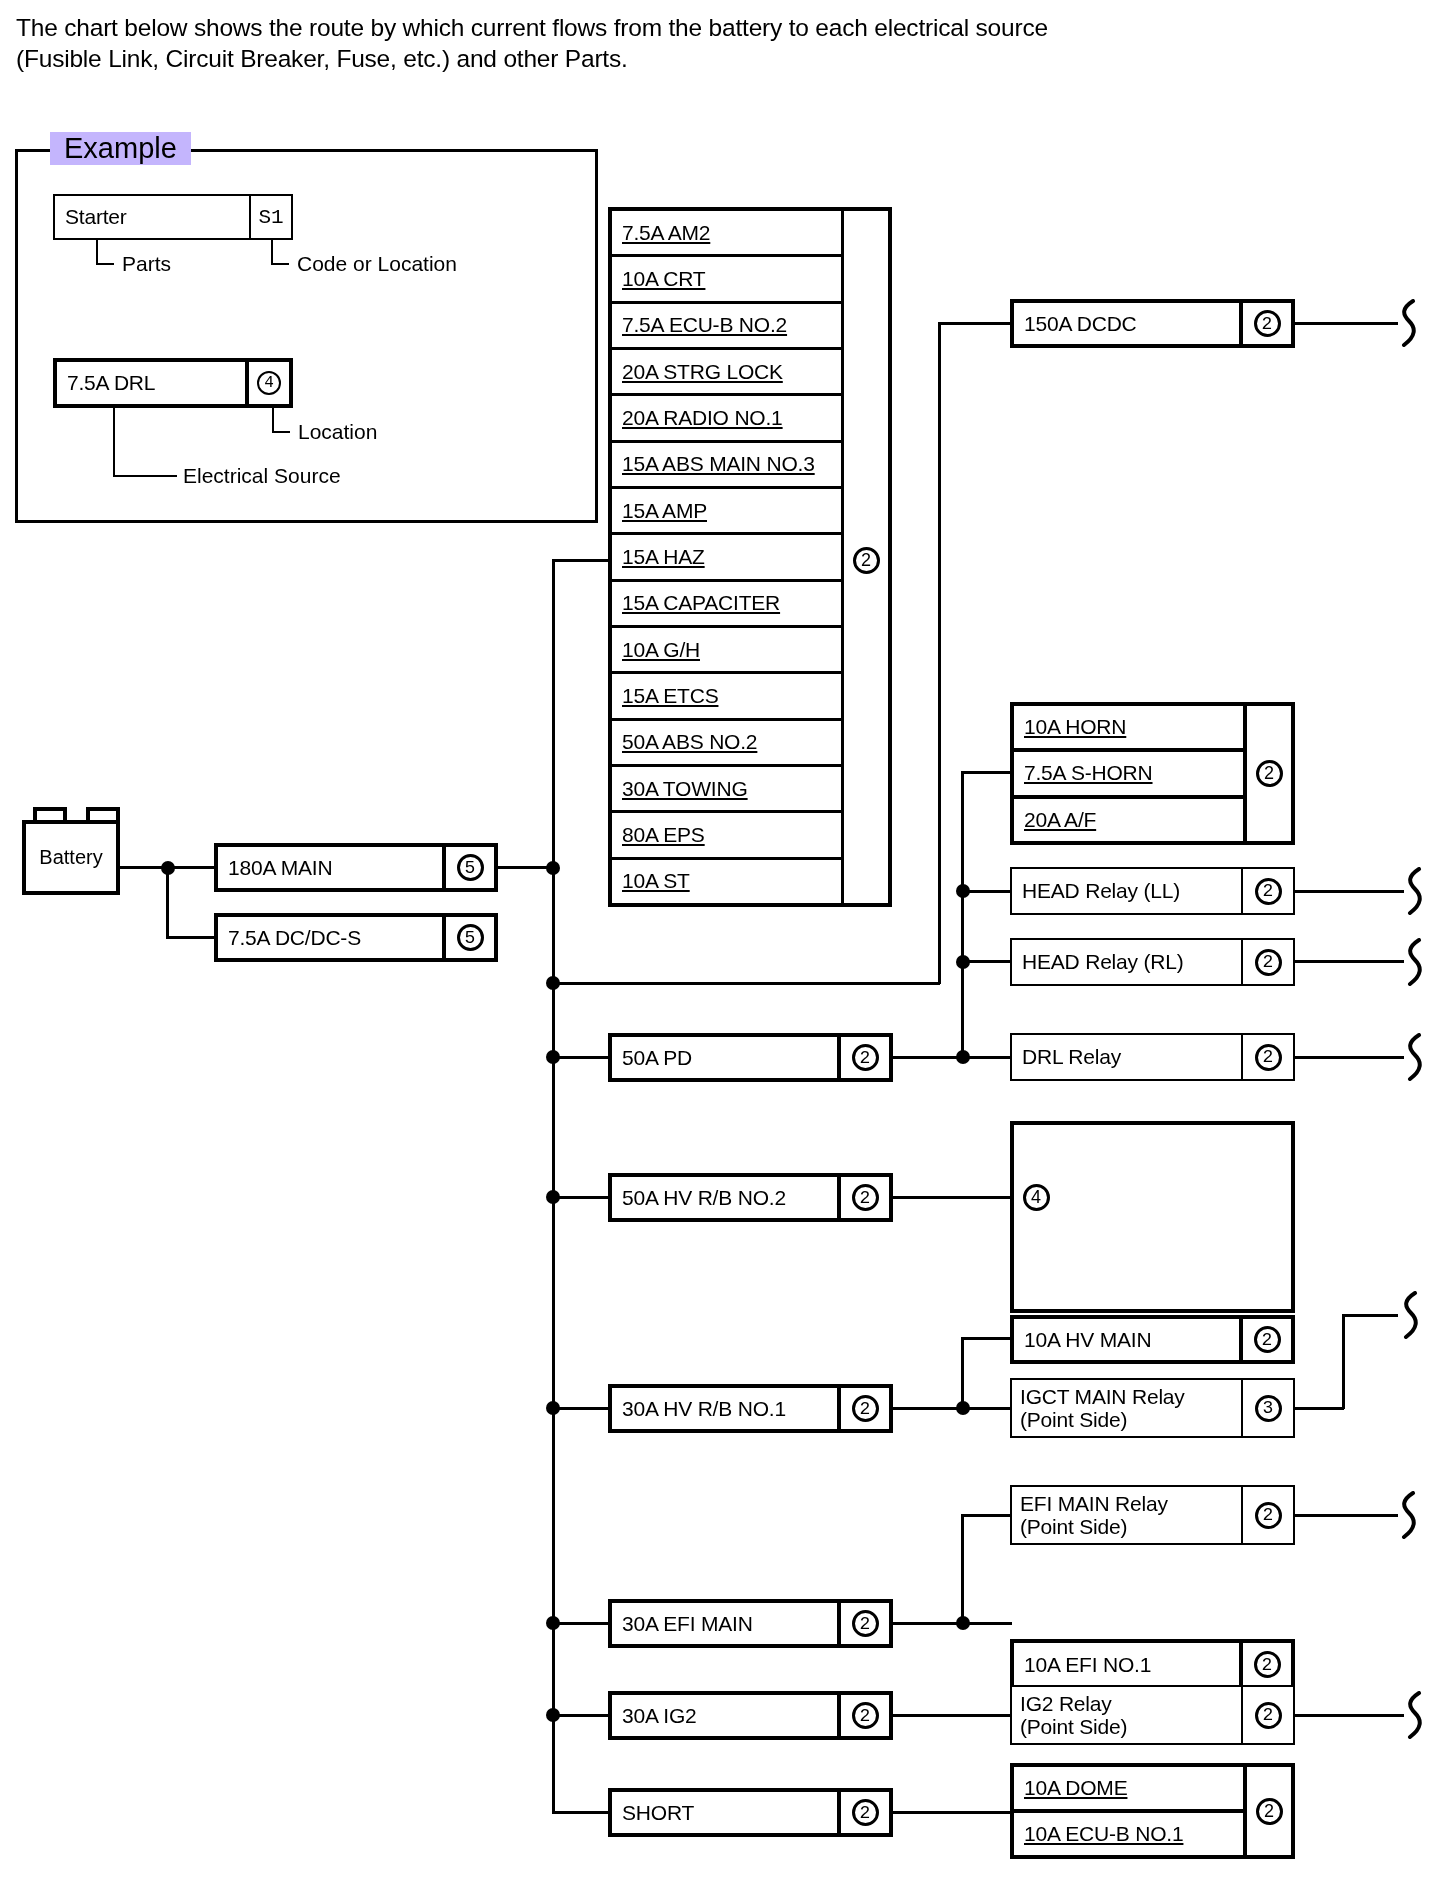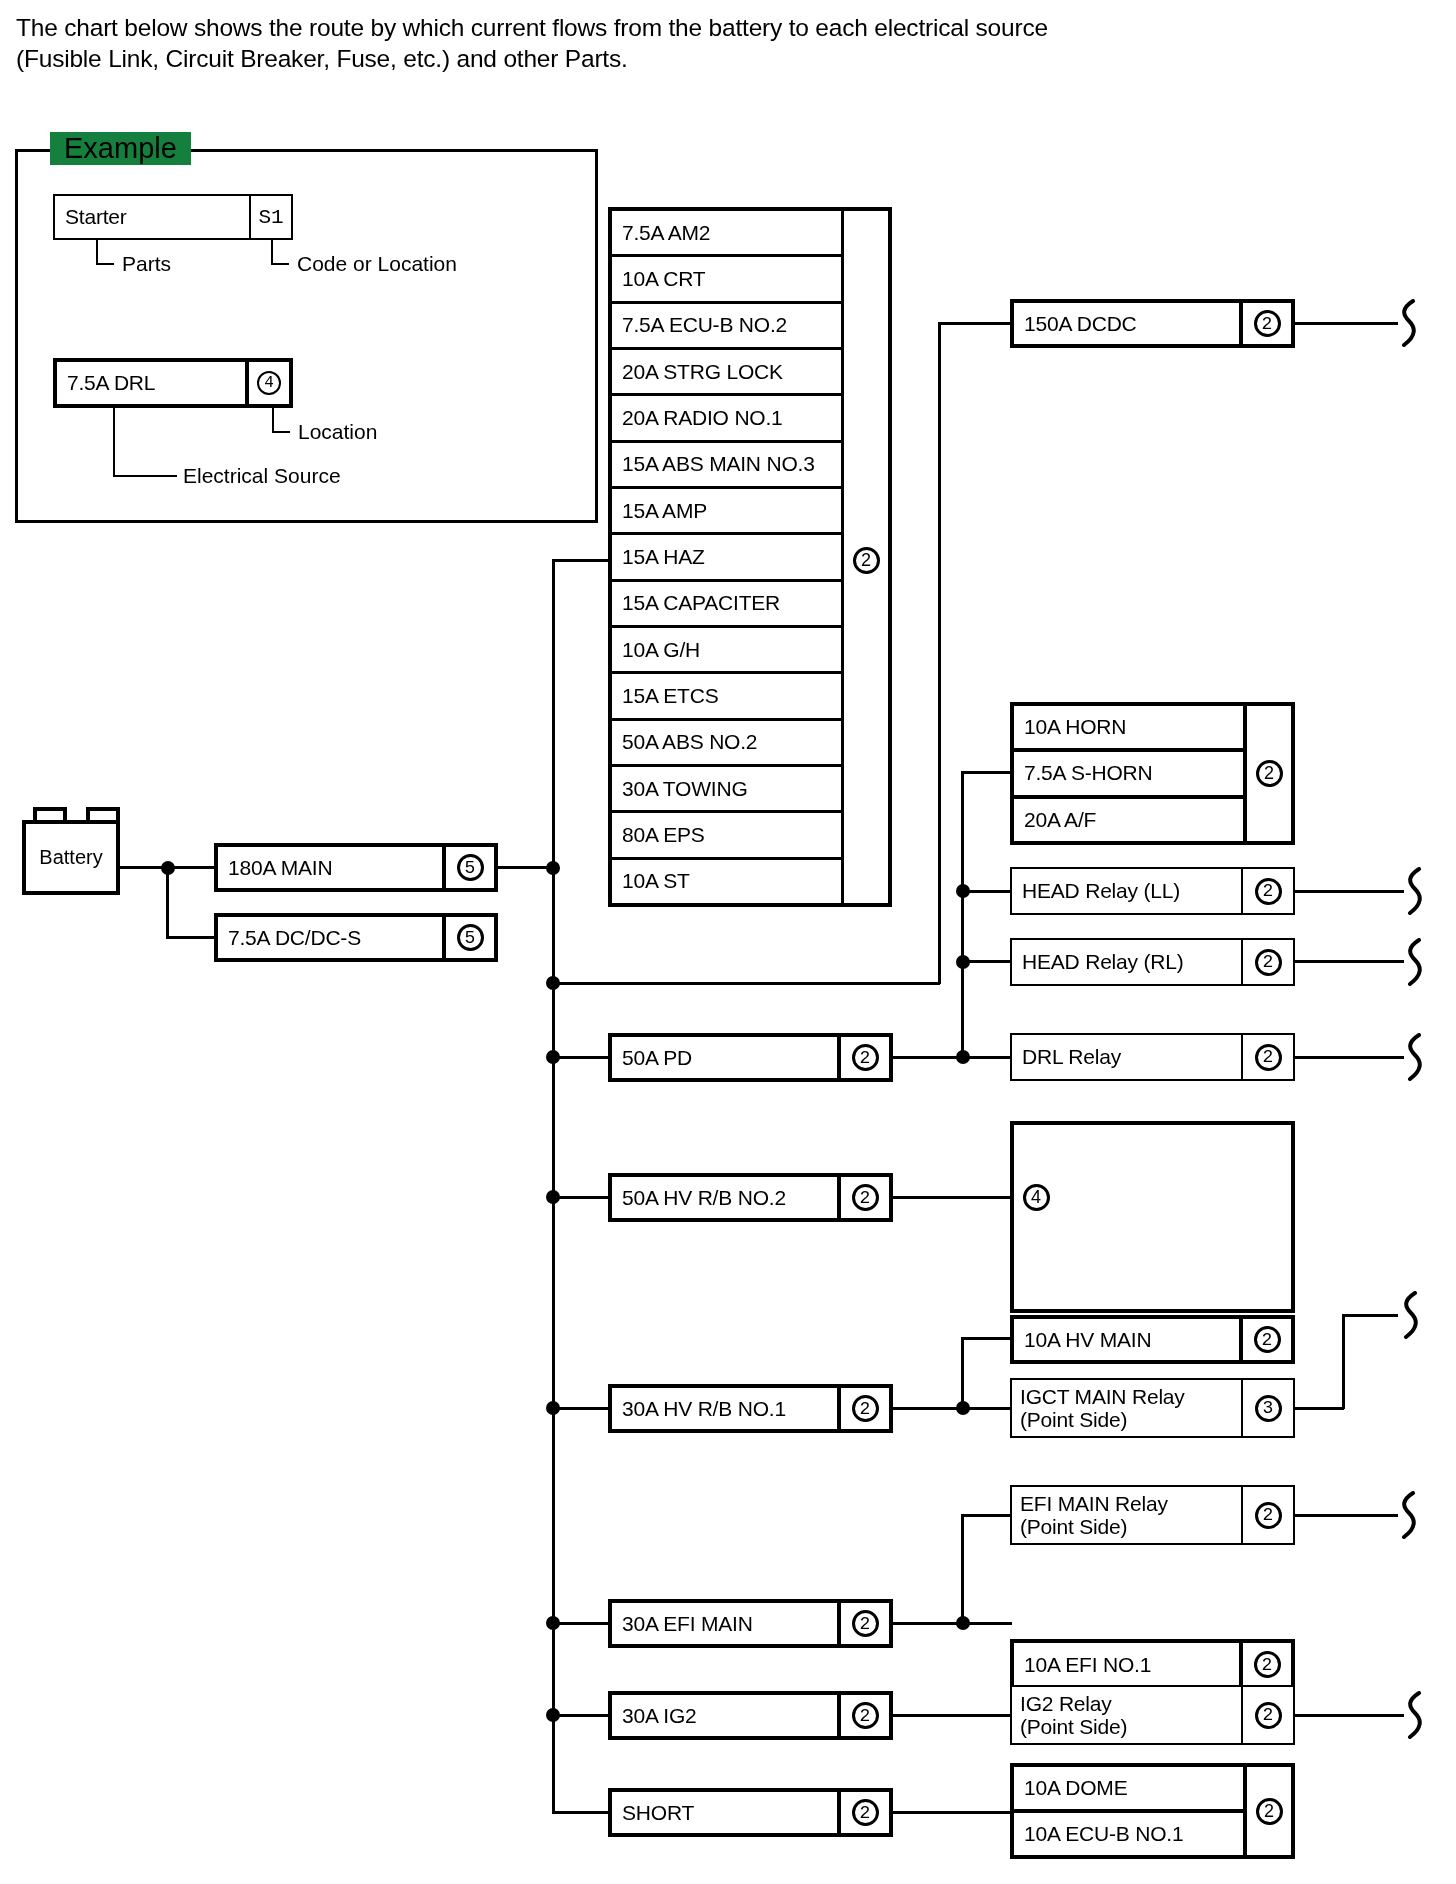--- a/index.html
+++ b/index.html
@@ -20,29 +20,29 @@
   .bc{width:48px;display:flex;align-items:center;justify-content:center;border-left:4px solid #000;font-family:Liberation Mono, monospace;}
   .thin .bc{border-left-width:2px;width:50px;}
   .circ{width:27px;height:27px;border:3px solid #000;border-radius:50%;display:flex;
         align-items:center;justify-content:center;font-size:18px;box-sizing:border-box;background:#fff;}
   .lbox{left:608px;width:285px;gap:18px;}
   .rbox{left:1010px;width:285px;}
   
   .panel{position:absolute;background:#fff;border:4px solid #000;display:flex;box-sizing:border-box;}
   .panel-rows{flex:1;display:flex;flex-direction:column;border-right:3px solid #000;}
   .panel-row{flex:1;display:flex;align-items:center;padding-left:10px;font-size:21px;
-             letter-spacing:-0.2px;border-bottom:3px solid #000;white-space:nowrap;}
+             letter-spacing:-0.2px;border-bottom:3px solid #000;white-space:nowrap;text-decoration:underline;}
   .panel-row:last-child{border-bottom:none;}
   .panel-loc{width:44px;position:relative;display:flex;align-items:center;justify-content:center;}
   .group .panel-rows{border-right-width:4px;justify-content:space-between;}
   .group .panel-row{border-bottom-width:4px;}
   .group .panel-loc{width:44px;}
   
   #ex-box{position:absolute;left:15px;top:149px;width:583px;height:374px;border:3px solid #000;box-sizing:border-box;}
-  #ex-title{position:absolute;left:50px;top:132px;background:#15803d;padding:0 14px;font-size:29px;}
+  #ex-title{position:absolute;left:50px;top:132px;background:#c4b5fd;padding:0 14px;font-size:29px;}
   .callout{position:absolute;font-size:21px;white-space:nowrap;}
   .lead{position:absolute;background:#000;}
   .circ.small{width:24px;height:24px;border-width:2.5px;font-size:16px;}
   
   #battery{position:absolute;left:22px;top:820px;width:98px;height:75px;border:4px solid #000;
            box-sizing:border-box;display:flex;align-items:center;justify-content:center;font-size:20px;}
   .term{position:absolute;width:34px;height:17px;border:4px solid #000;box-sizing:border-box;background:#fff;}
 </style>
 </head>
 <body>

